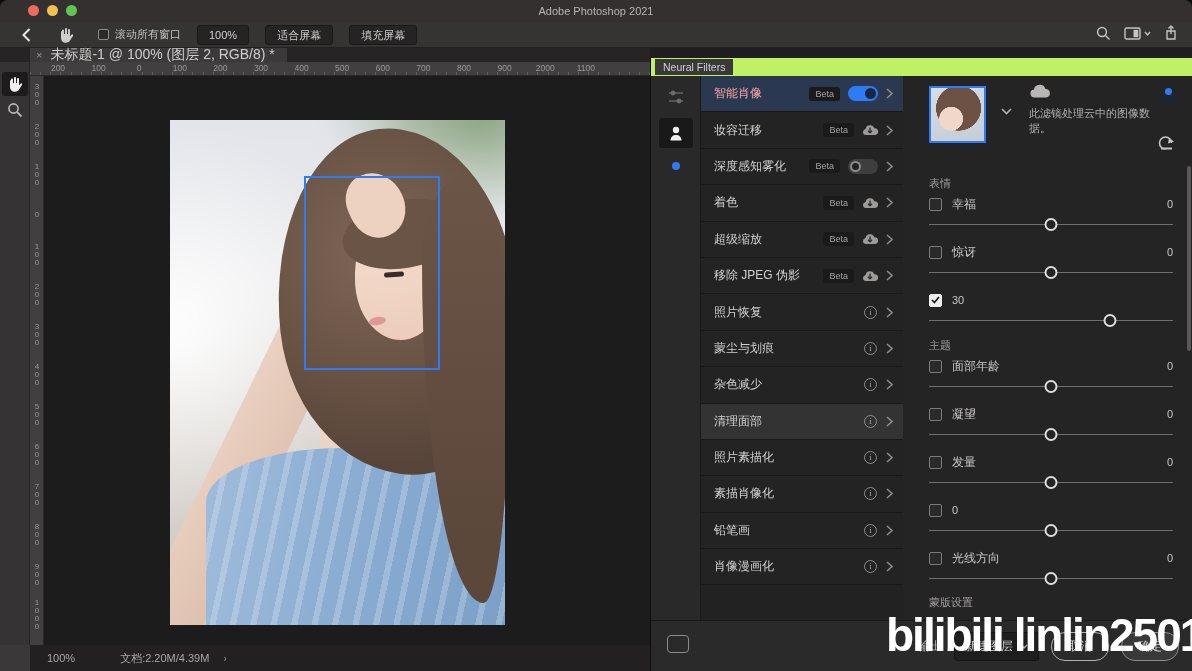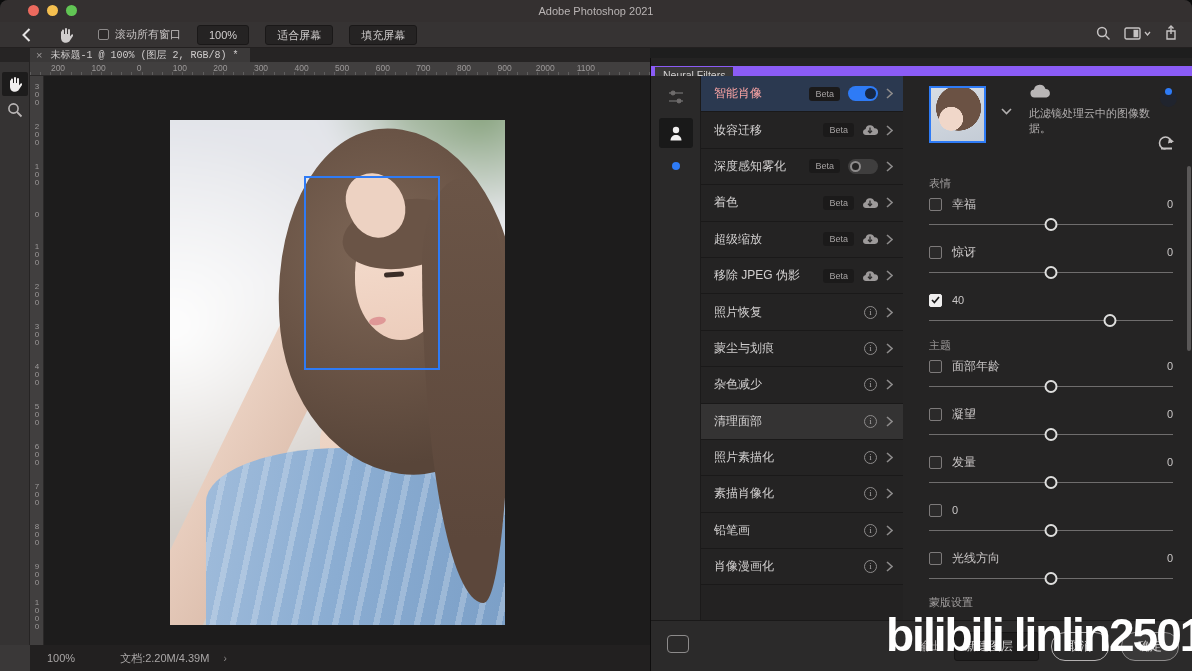--- a/index.html
+++ b/index.html
@@ -20,21 +20,21 @@
   .chk-row{display:flex;align-items:center;margin-left:22px;gap:6px;}
   .chk{width:11px;height:11px;border:1px solid #8d8a8a;border-radius:2px;background:#2c2929;}
   .chk-label{font-size:11px;color:#c6c2c2;}
   .opt-btn{margin-left:16px;background:#252323;border:1px solid #1a1818;border-radius:3px;color:#d2cfcf;font-size:11px;padding:3px 11px;line-height:12px;}
   .right-icons{position:absolute;right:14px;top:3px;display:flex;align-items:center;gap:13px;}
 
   
   .tabbar{position:absolute;left:0;top:48px;width:650px;height:14px;background:#262424;}
   .doc-tab{position:absolute;left:30px;top:0;height:14px;padding:0 12px 0 6px;background:#3b3939;display:flex;align-items:center;gap:8px;}
   .doc-close{font-size:11px;color:#9a9797;line-height:10px;}
-  .doc-label{font-size:10px;color:#cfcccc;white-space:nowrap;font-family:Liberation Mono, monospace;}
+  .doc-label{font-size:14px;color:#cfcccc;white-space:nowrap;}
 
   
   .toolstrip{position:absolute;left:0;top:62px;width:30px;height:583px;background:#353333;border-right:1px solid #262424;}
   .tool-slot{width:26px;height:24px;margin:2px auto;display:flex;align-items:center;justify-content:center;border-radius:2px;}
   .tool-slot.sel{background:#1d1c1c;margin-top:10px;}
 
   
   .hruler{position:absolute;left:30px;top:62px;width:620px;height:14px;background:#413f3f;border-bottom:1px solid #2a2828;
     background-image:repeating-linear-gradient(90deg,rgba(150,150,150,.35) 0 1px,transparent 1px 10.15px);background-position:bottom;background-size:100% 4px;background-repeat:no-repeat;background-position-y:10px;}
   .hruler .rlabel{position:absolute;top:1px;transform:translateX(-50%);font-size:8.5px;color:#9b9898;}
@@ -76,21 +76,21 @@
 
   
   .statusbar{position:absolute;left:30px;top:645px;width:620px;height:26px;background:#222020;display:flex;align-items:center;}
   .statusbar .zoom{margin-left:17px;font-size:11px;color:#aaa7a7;}
   .statusbar .docinfo{margin-left:45px;font-size:11px;color:#aaa7a7;}
   .statusbar .schev{margin-left:14px;font-size:10px;color:#8b8888;}
   .corner-block{position:absolute;left:0;top:645px;width:30px;height:26px;background:#3a3838;}
 
   
   .panel{position:absolute;left:650px;top:58px;width:542px;height:613px;background:#242323;border-left:1px solid #0e0d0d;}
-  .panel-header{position:absolute;left:0;top:8px;width:542px;height:18px;background:#8b5cf6;}
+  .panel-header{position:absolute;left:0;top:0;width:542px;height:18px;background:#bef264;}
   .panel-tab{position:absolute;left:4px;top:1px;padding:2px 8px;background:#3a3939;font-size:10.5px;color:#d2d0d0;}
   .iconstrip{position:absolute;left:0;top:18px;width:50px;height:544px;background:#2a2929;border-right:1px solid #1b1a1a;}
   .strip-icon{width:34px;height:30px;margin:6px auto 0;display:flex;align-items:center;justify-content:center;border-radius:3px;}
   .strip-icon.sel{background:#191919;}
   .strip-dot{width:8px;height:8px;border-radius:50%;background:#2e7bf6;margin:14px auto 0;}
 
   .filterlist{position:absolute;left:50px;top:18px;width:202px;height:544px;background:#232222;overflow:hidden;}
   .filter-row{height:36.4px;display:flex;align-items:center;padding:0 10px 0 13px;border-bottom:1px solid #1a1919;background:#242323;}
   .filter-row.selected{background:#2b3950;}
   .filter-row.hover{background:#343333;}
@@ -592,21 +592,21 @@
               <div class="sl-knob" style="left: 50%;"></div>
             </div>
           </div>
           <div class="slider-block">
             <div class="sl-head">
               <span class="cbox checked">
                 <svg width="9" height="8" viewBox="0 0 9 8">
                   <polyline points="1,4 3.4,6.5 8,1" fill="none" stroke="#1b1a1a" stroke-width="1.7"></polyline>
                 </svg>
               </span>
-              <span class="sl-value">40</span>
+              <span class="sl-value">30</span>
             </div>
             <div class="sl-track">
               <div class="line"></div>
               <div class="sl-knob" style="left: 74%;"></div>
             </div>
           </div>
           <div class="sec-title">主题</div>
           <div class="slider-block">
             <div class="sl-head">
               <span class="cbox"></span>

